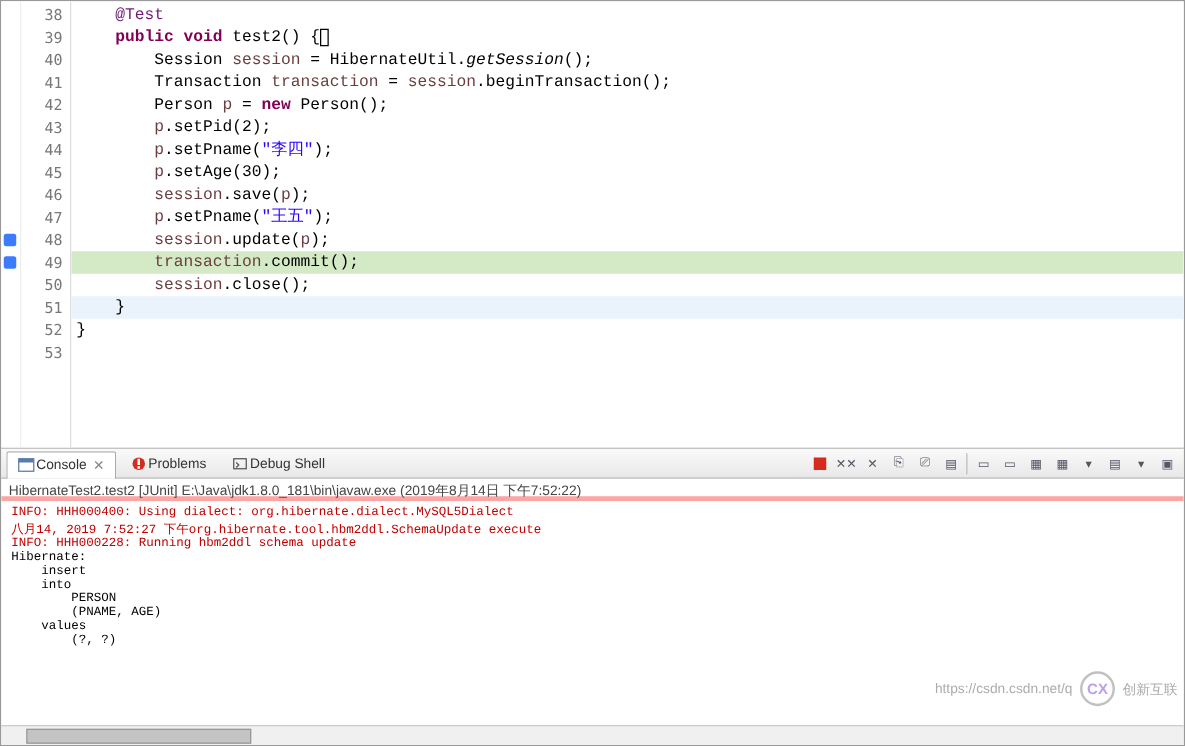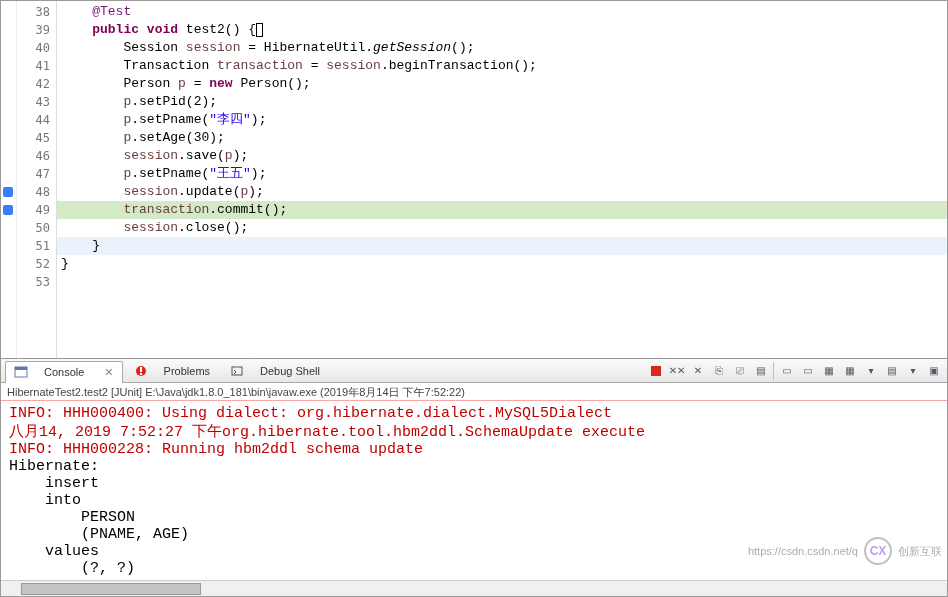--- a/index.html
+++ b/index.html
@@ -16,28 +16,28 @@
 .line.hl-green { background:#d4e9c6; }
 .line.hl-curr { background:#eaf2fb; }
 .kw { color:#7f0055; font-weight:bold; }
 .ann { color:#701a75;text-align:center; }
 .fn { font-style:italic; }
 .str { color:#2a00ff; }
 .var { color:#6a3e3e; }
 .hscroll { height:16px; background:#f0f0f0; border-top:1px solid #ccc; }
 .bottom-pane { flex:1; display:flex; flex-direction:column; min-height:0; }
 .tabbar { height:24px; background:linear-gradient(#fafafa,#e8e8e8); border-bottom:1px solid #aaa; display:flex; align-items:center; padding:0 4px; gap:2px; }
-.tab { height:22px; padding:0 8px; display:flex; align-items:center; gap:16px; font-size:11px; color:#333; border:1px solid transparent; border-bottom:none; background:transparent; cursor:default; }
+.tab { height:22px; padding:0 8px; display:flex; align-items:center; gap:1px; font-size:11px; color:#333; border:1px solid transparent; border-bottom:none; background:transparent; cursor:default; }
 .tab.active { background:#fff; border-color:#aaa; border-radius:2px 2px 0 0; position:relative; top:1px; }
 .tab .ico { width:14px; height:14px; display:inline-block; }
 .toolbar-right { margin-left:auto; display:flex; gap:3px; align-items:center; }
 .tbtn { width:18px; height:18px; display:flex; align-items:center; justify-content:center; border:1px solid transparent; font-size:10px; }
 .red-sq { width:10px; height:10px; background:#d52b1e; }
-.launch-info { height:18px; font-size:11px; padding:2px 6px; color:#444; border-bottom:1px solid #fca5a5; background:#fff; }
-.console-out { flex:1; background:#fff; font-family:Consolas,"Courier New",monospace; font-size:15px; padding:4px 8px; overflow:auto; white-space:pre; color:#000; }
+.launch-info { height:18px; font-size:11px; padding:2px 6px; color:#444; border-bottom:4px solid #fca5a5; background:#fff; }
+.console-out { flex:1; background:#fff; font-family:Consolas,"Courier New",monospace; font-size:10px; padding:4px 8px; overflow:auto; white-space:pre; color:#000; }
 .cred { color:#c00000; }
 .hscroll2 { height:16px; background:#f0f0f0; border-top:1px solid #ccc; position:relative; }
 .thumb { position:absolute; left:20px; top:2px; width:180px; height:12px; background:#c4c4c4; border:1px solid #999; }
 .watermark { position:absolute; right:6px; bottom:32px; opacity:.45; display:flex; align-items:center; gap:6px; font-size:11px; color:#444; }
 .watermark .logo { width:28px; height:28px; border:2px solid #777; border-radius:50%; display:flex; align-items:center; justify-content:center; font-size:12px; font-weight:bold; color:#6d28d9; }
 .cursor-box { display:inline-block; border:1px solid #000; width:7px; height:14px; vertical-align:middle; }
 </style>
 </head>
 <body>
 

